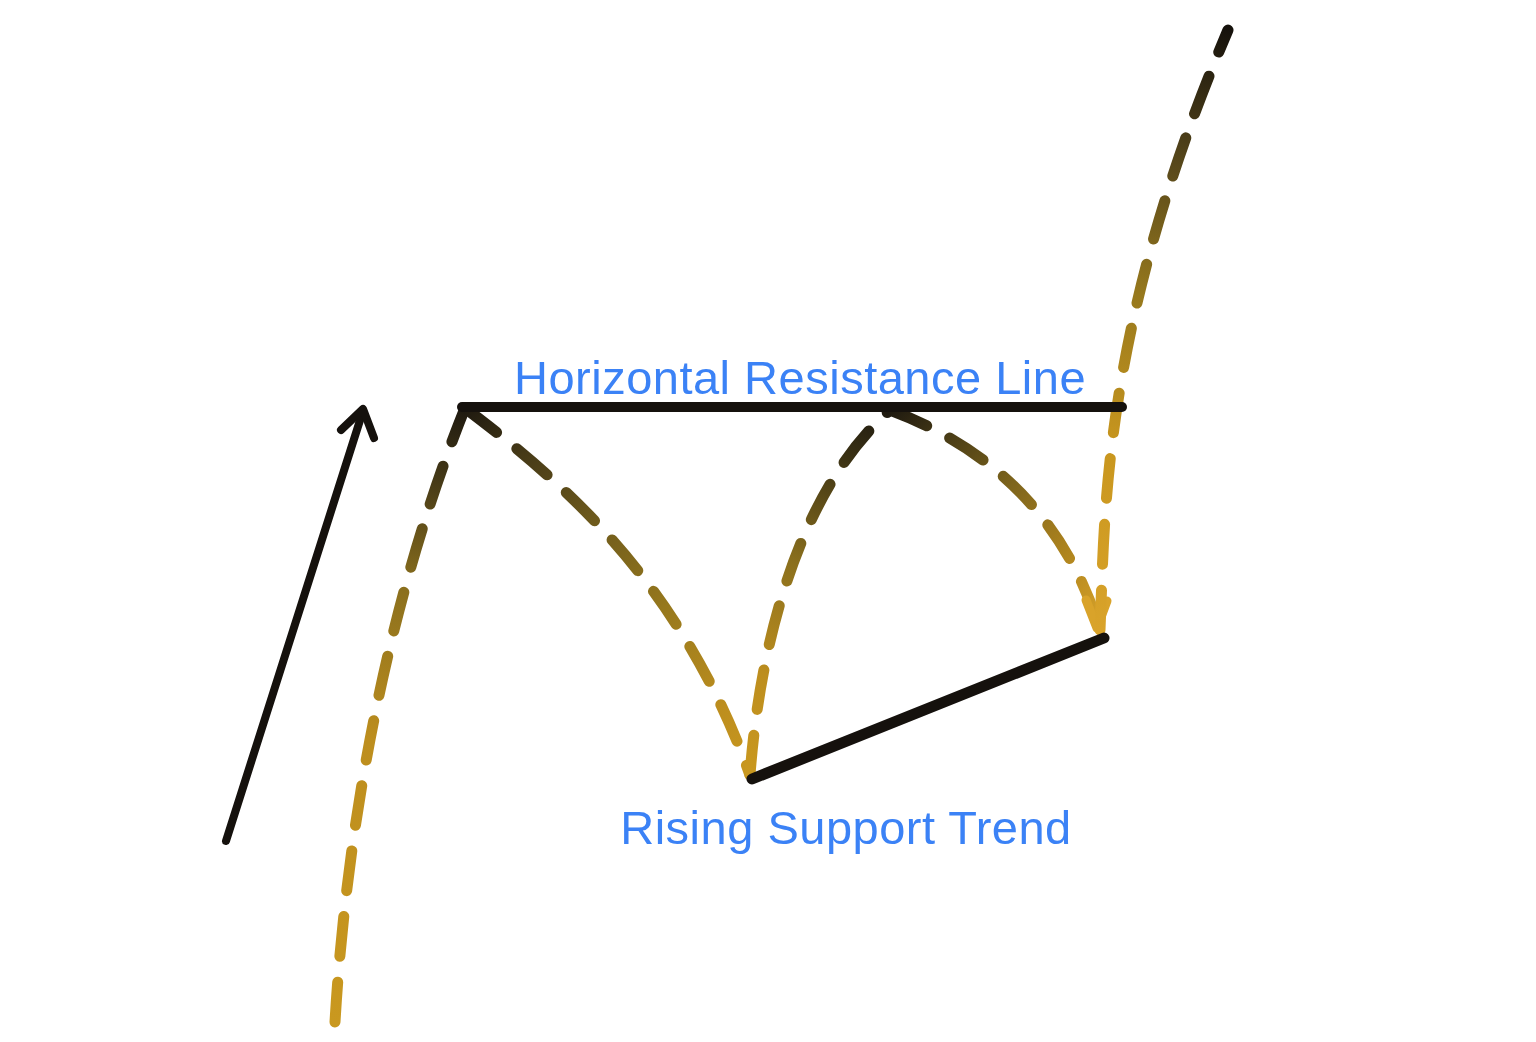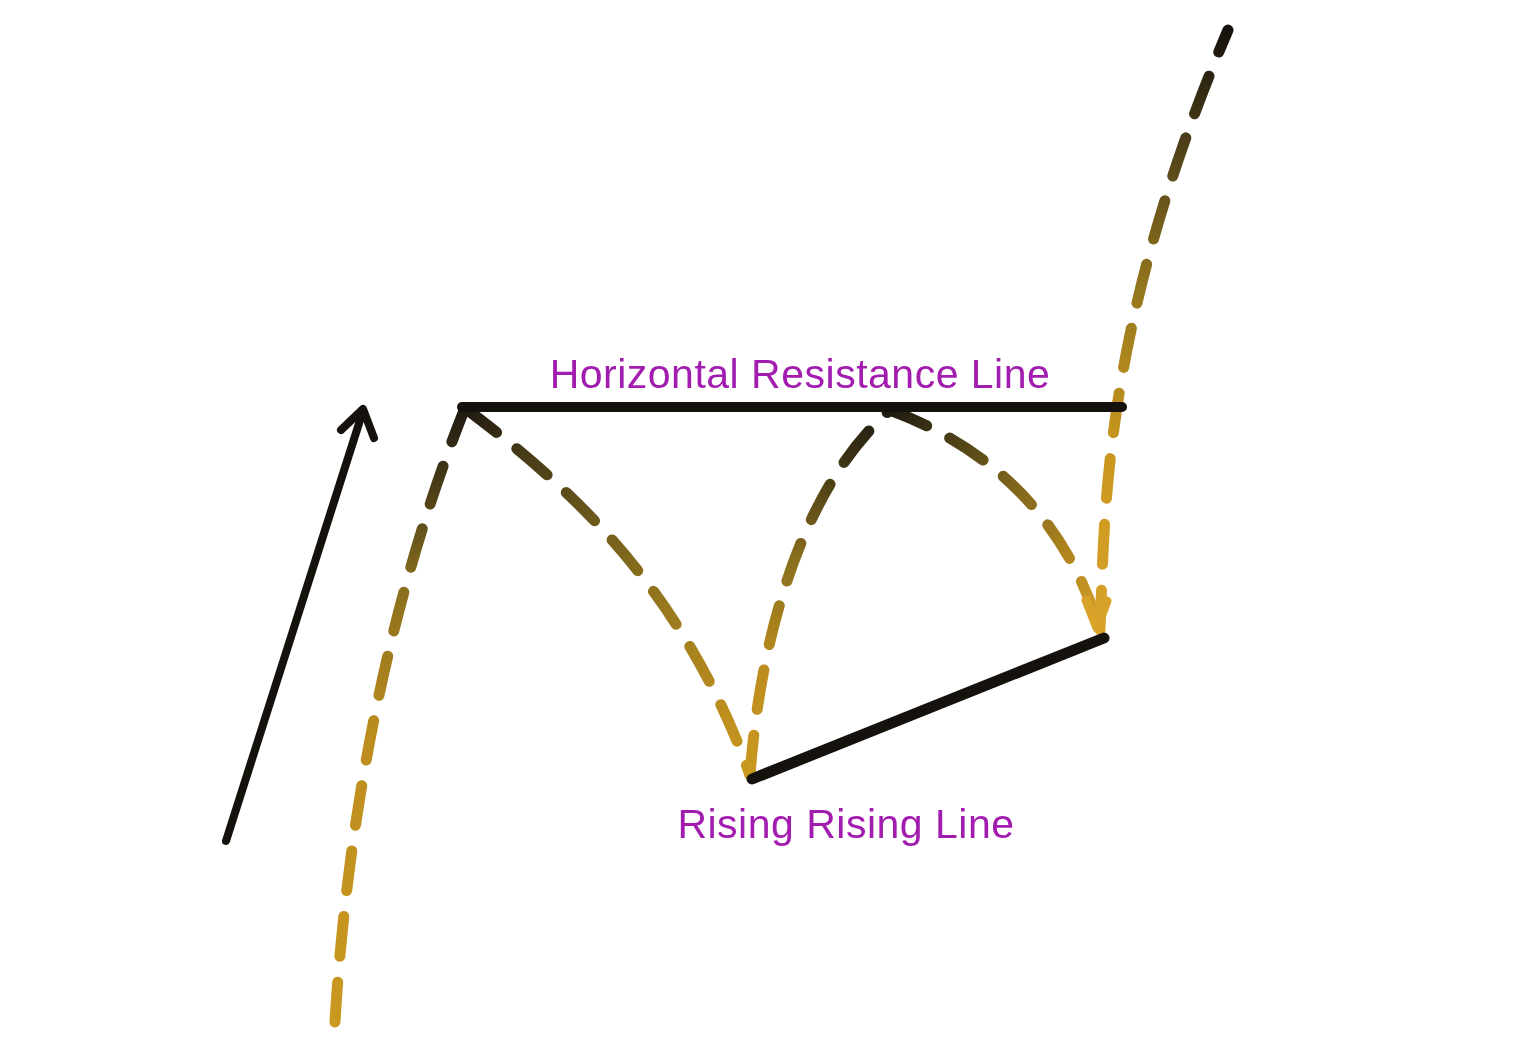--- a/index.html
+++ b/index.html
@@ -15,22 +15,22 @@
     overflow: hidden;
     font-family: "Liberation Sans", sans-serif;
   }
   .stage svg {
     position: absolute;
     left: 0;
     top: 0;
   }
   .diagram-label {
     position: absolute;
-    color: #a21caf;
-    font-size: 41px;
+    color: #3b82f6;
+    font-size: 47px;
     line-height: 1.1;
     letter-spacing: 0.5px;
     text-align: center;
     white-space: nowrap;
     user-select: none;
   }
   .label-resistance { left: 450px; top: 352px; width: 700px; }
   .label-support    { left: 596px; top: 802px; width: 500px; }
   .label-trend      { left: 25px;  top: 851px; width: 295px; }
 </style>
@@ -90,16 +90,16 @@
     <line x1="752" y1="779" x2="1104" y2="638" stroke="#15110d" stroke-width="11" stroke-linecap="round"></line>
 
     <g>
       <line x1="226" y1="841" x2="362" y2="414" stroke="#15110d" stroke-width="8" stroke-linecap="round"></line>
       <polyline points="341,430 363,409 374,438" fill="none" stroke="#15110d" stroke-width="8" stroke-linecap="round" stroke-linejoin="round"></polyline>
     </g>
   </svg>
 
   <div class="diagram-label label-resistance">Horizontal Resistance Line</div>
 
-  <div class="diagram-label label-support">Rising Rising Line</div>
+  <div class="diagram-label label-support">Rising Support Trend</div>
 
 
 </div>
 
 </body></html>

